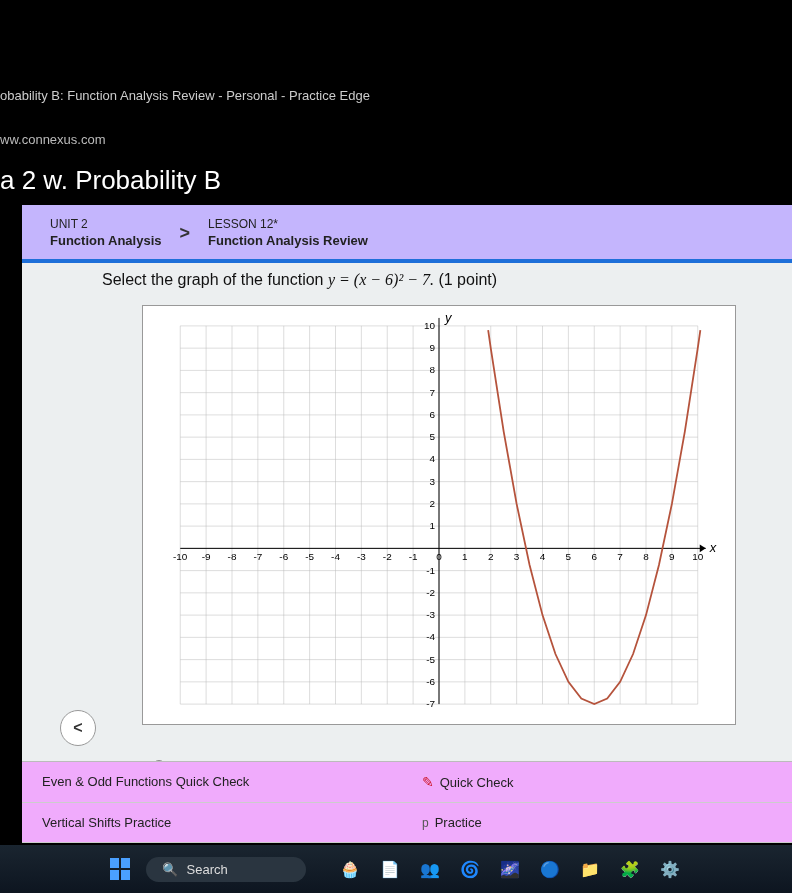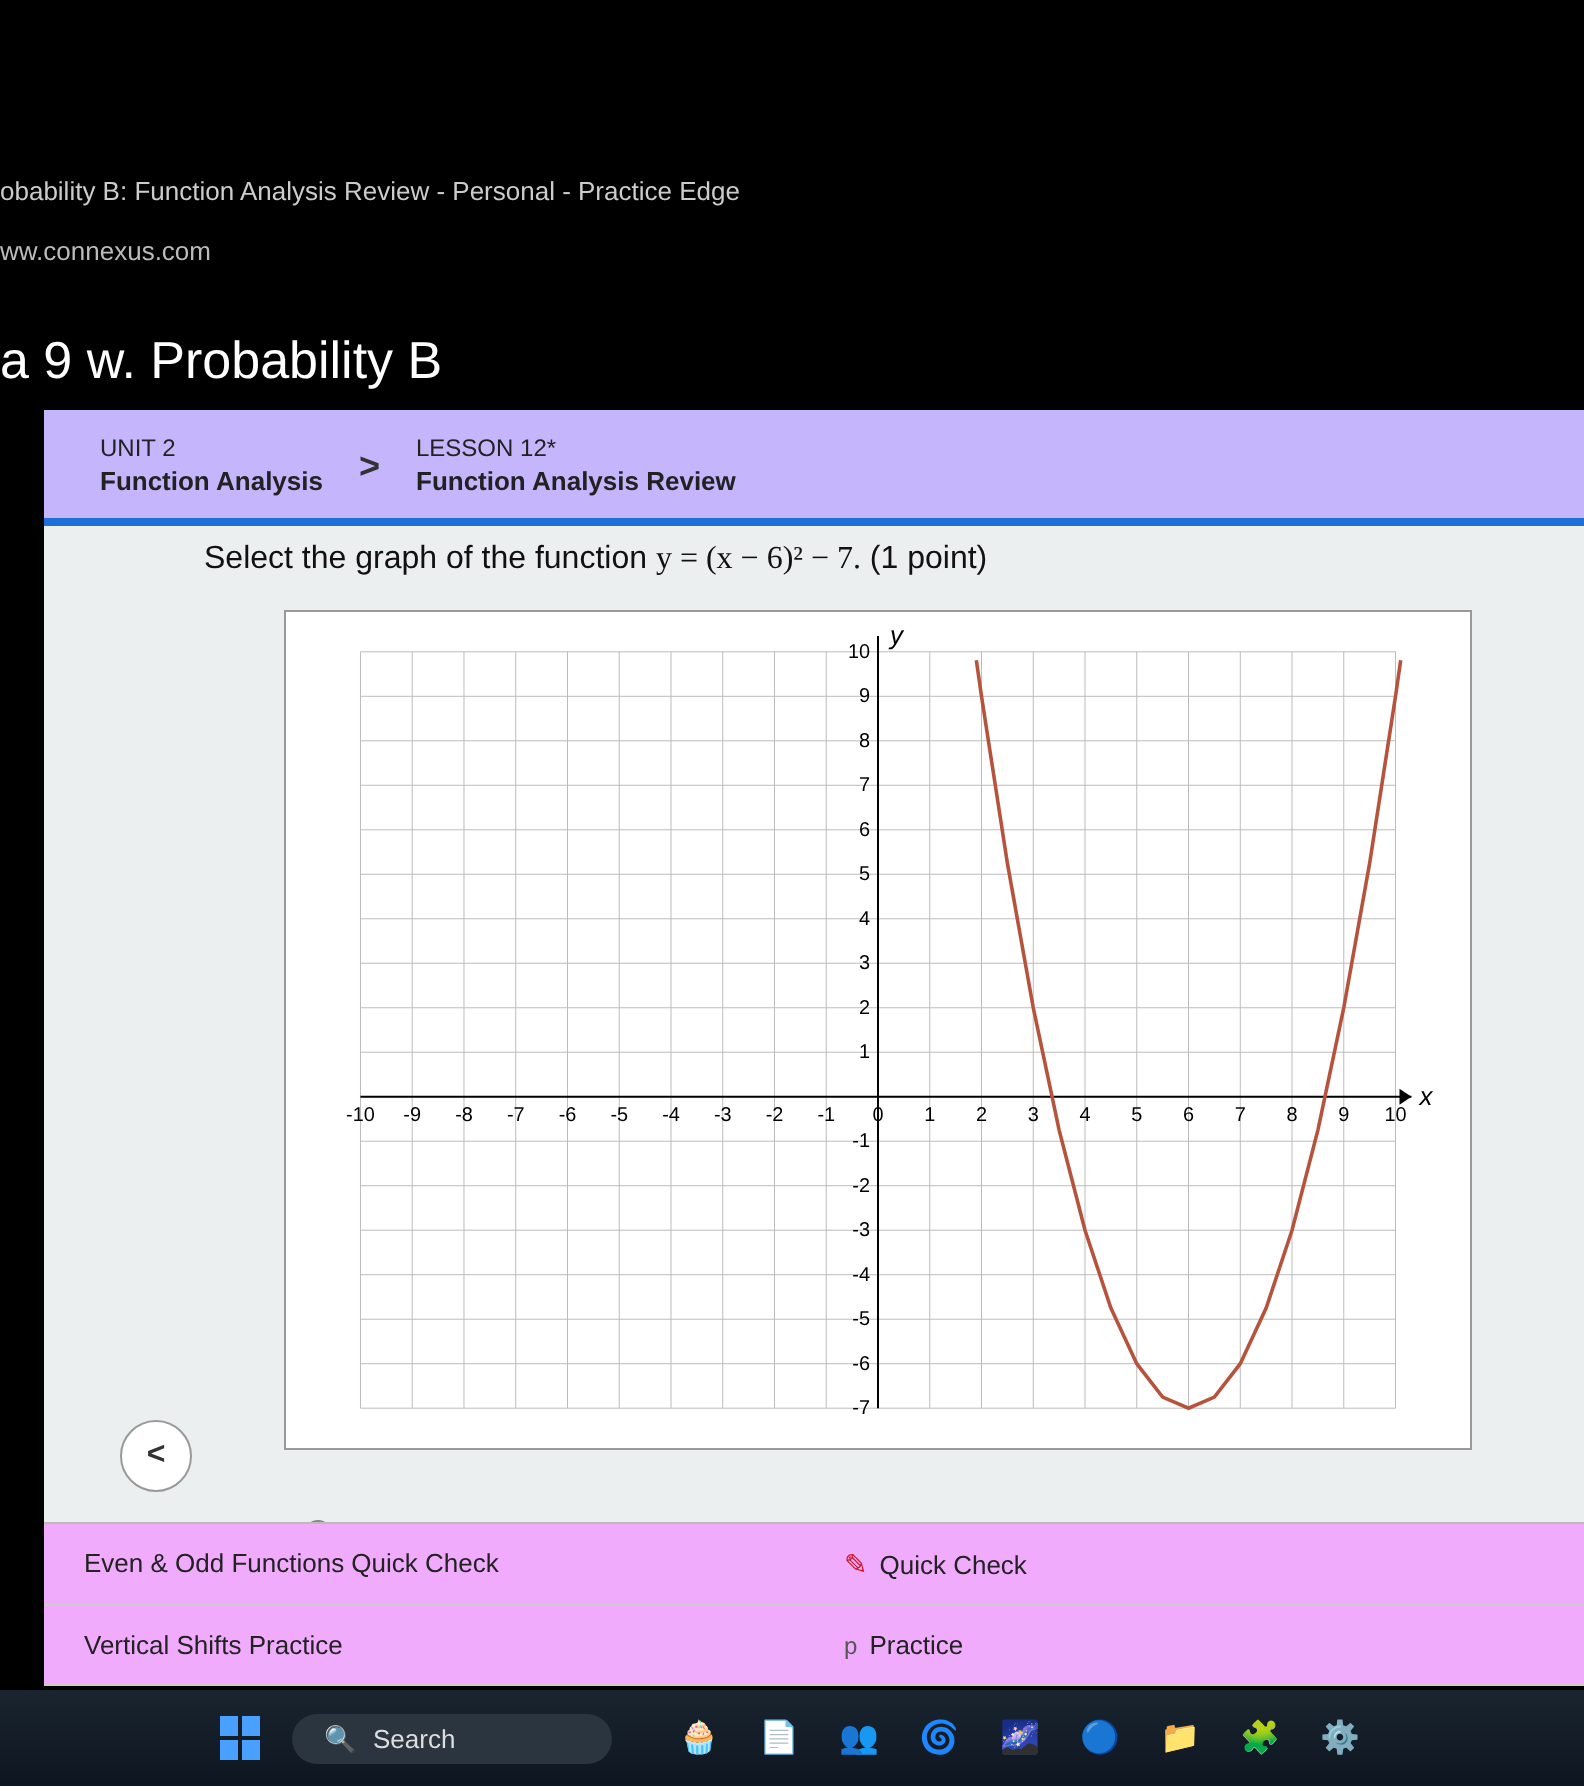--- a/index.html
+++ b/index.html
@@ -16,21 +16,21 @@
     font-size: 13px;
     padding: 10px 0 8px 0;
     position: absolute;
     top: 78px;
     left: 0;
   }
   .url-bar {
     color: #bbb;
     font-size: 13px;
     position: absolute;
-    top: 118px;
+    top: 132px;
     left: 0;
   }
   .course-title {
     color: #fff;
     font-size: 26px;
     font-weight: 400;
     position: absolute;
     top: 165px;
     left: 0;
   }
@@ -58,21 +58,21 @@
   .blue-bar {
     height: 4px;
     background: #1e6fd9;
     margin: 0;
   }
   .question {
     padding: 8px 40px 6px 80px;
     font-size: 16px;
     color: #111;
   }
-  .question .fn { font-family: "Cambria Math", serif; }
+  .question .fn { font-family: "Cambria Math", serif; font-style: italic; }
   .question .pts { }
   .graph-area {
     position: relative;
     margin: 10px 56px 0 120px;
     background: #fff;
     border: 1px solid #999;
     height: 420px;
   }
   .radio-dot {
     position: absolute;
@@ -157,21 +157,21 @@
   .axis-line { stroke: #000; stroke-width: 1; }
   .tick-label { font-size: 10px; fill: #000; }
   .axis-label { font-size: 13px; font-style: italic; fill: #000; }
   .curve { stroke: #b5533c; stroke-width: 1.8; fill: none; }
 </style>
 </head>
 <body>
 
 <div class="window-title">obability B: Function Analysis Review - Personal - Practice Edge</div>
 <div class="url-bar">ww.connexus.com</div>
-<div class="course-title">a 9 w. Probability B</div>
+<div class="course-title">a 2 w. Probability B</div>
 
 <div class="content-page">
   <div class="breadcrumb">
     <div class="bc-block">
       <span class="bc-top">UNIT 2</span>
       <span class="bc-bottom">Function Analysis</span>
     </div>
     <span class="bc-sep">&gt;</span>
     <div class="bc-block">
       <span class="bc-top">LESSON 12*</span>

